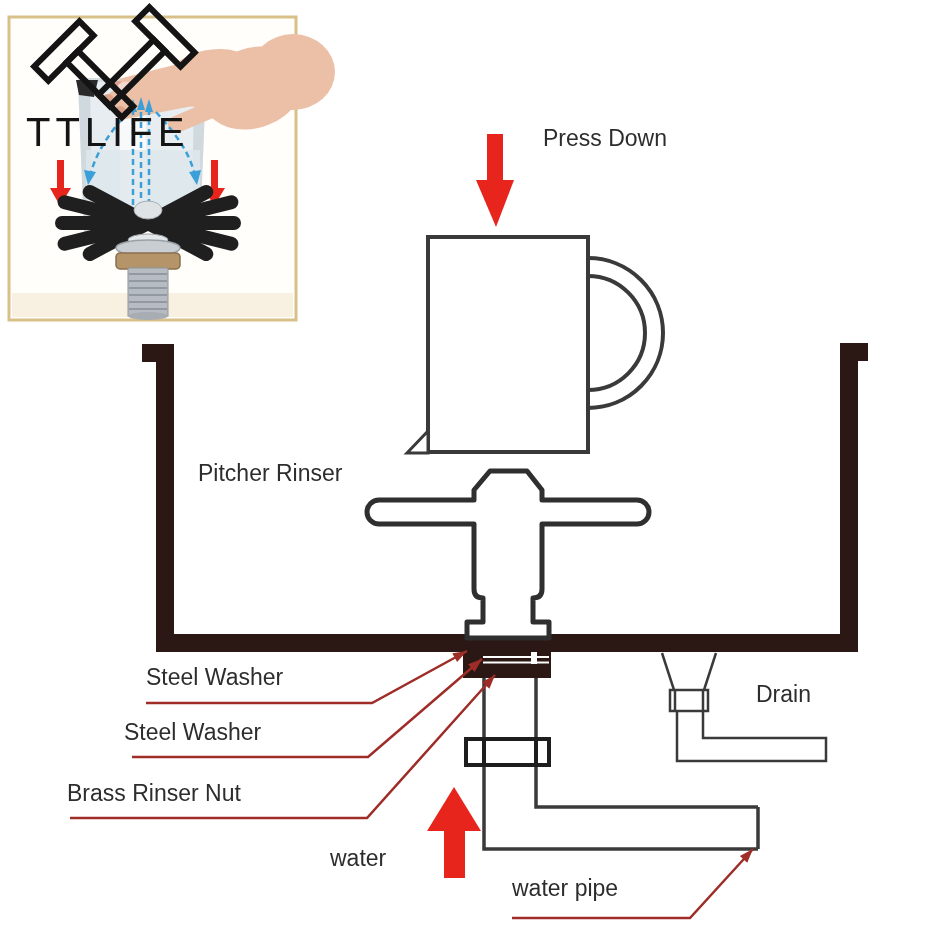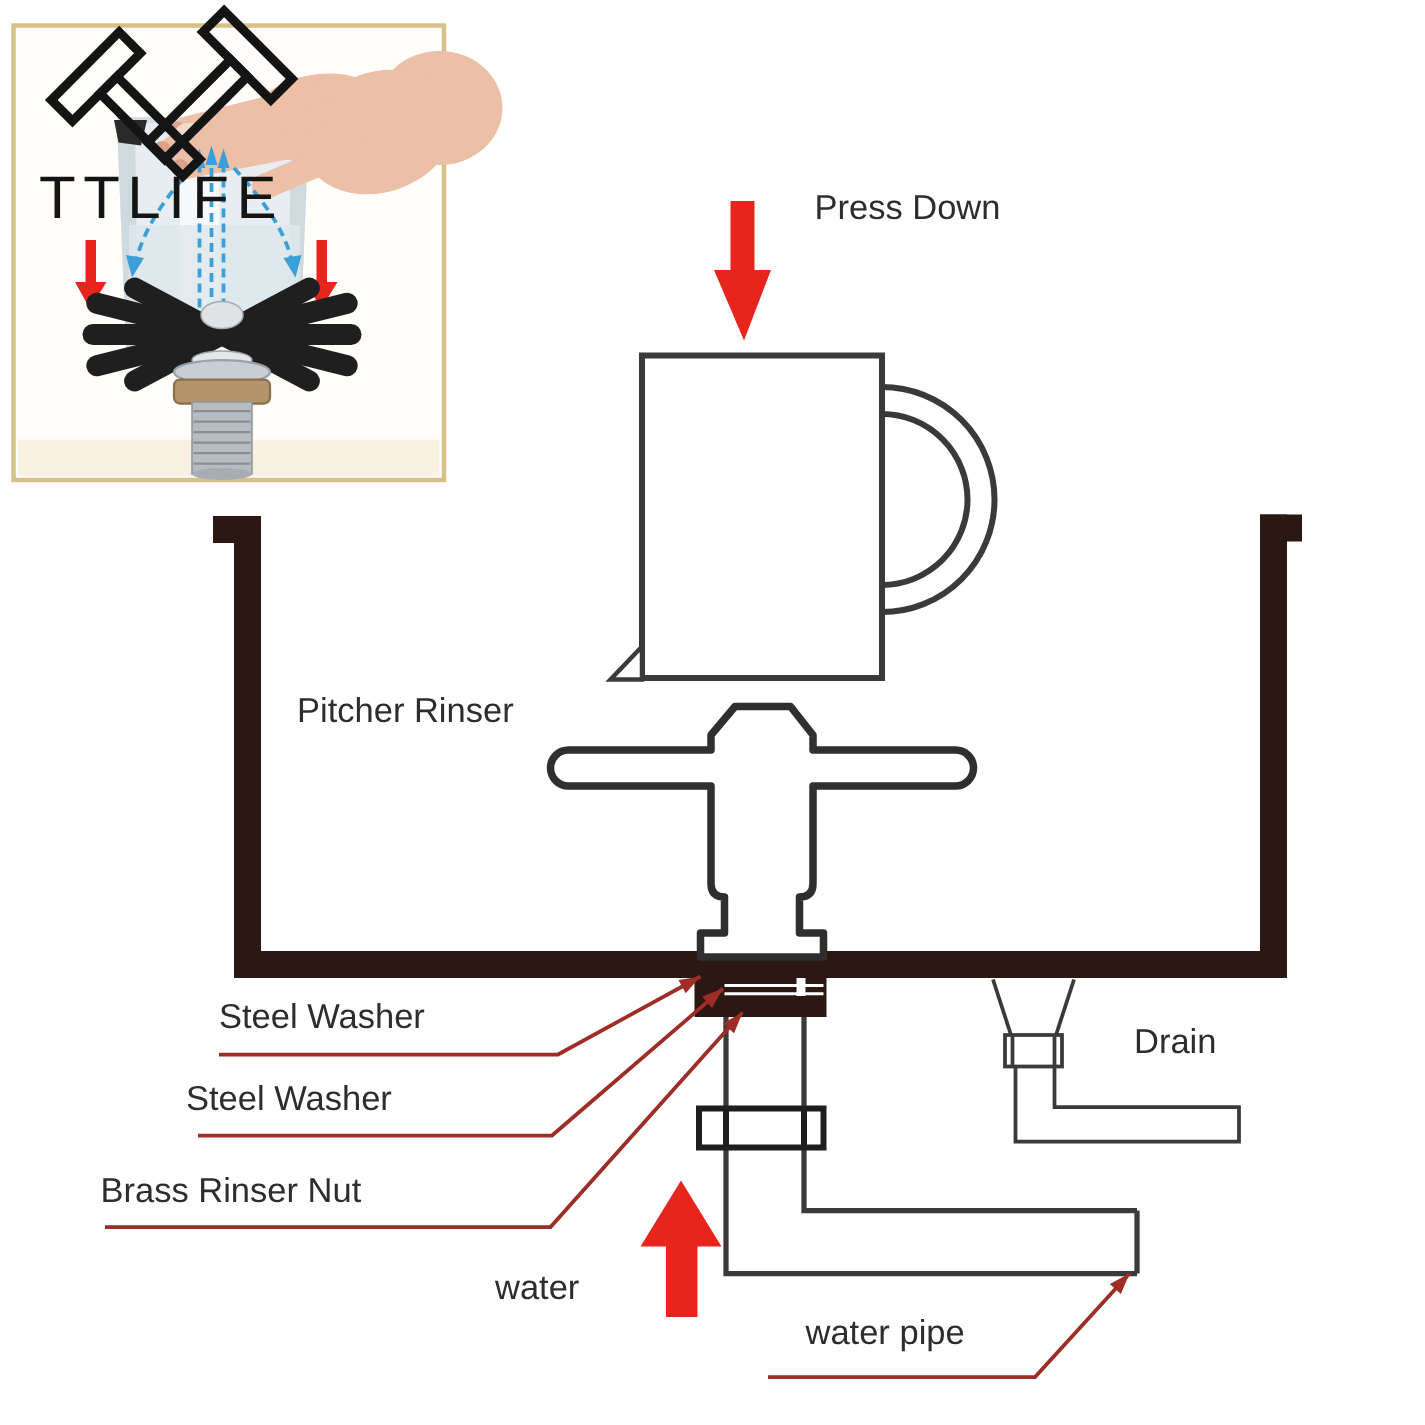--- a/index.html
+++ b/index.html
@@ -178,15 +178,15 @@
 </svg>
 
 <div class="brand">TTLIFE</div>
 <div class="lbl" style="left:543px;top:126px;">Press Down</div>
 <div class="lbl" style="left:198px;top:461px;">Pitcher Rinser</div>
 <div class="lbl" style="left:146px;top:665px;">Steel Washer</div>
 <div class="lbl" style="left:124px;top:720px;">Steel Washer</div>
 <div class="lbl" style="left:67px;top:781px;">Brass Rinser Nut</div>
 <div class="lbl" style="left:330px;top:846px;">water</div>
 <div class="lbl" style="left:756px;top:682px;text-align:right;">Drain</div>
-<div class="lbl" style="left:512px;top:876px;margin-left:25px;">water pipe</div>
+<div class="lbl" style="left:512px;top:876px;">water pipe</div>
 
 </div>
 
 </body></html>

